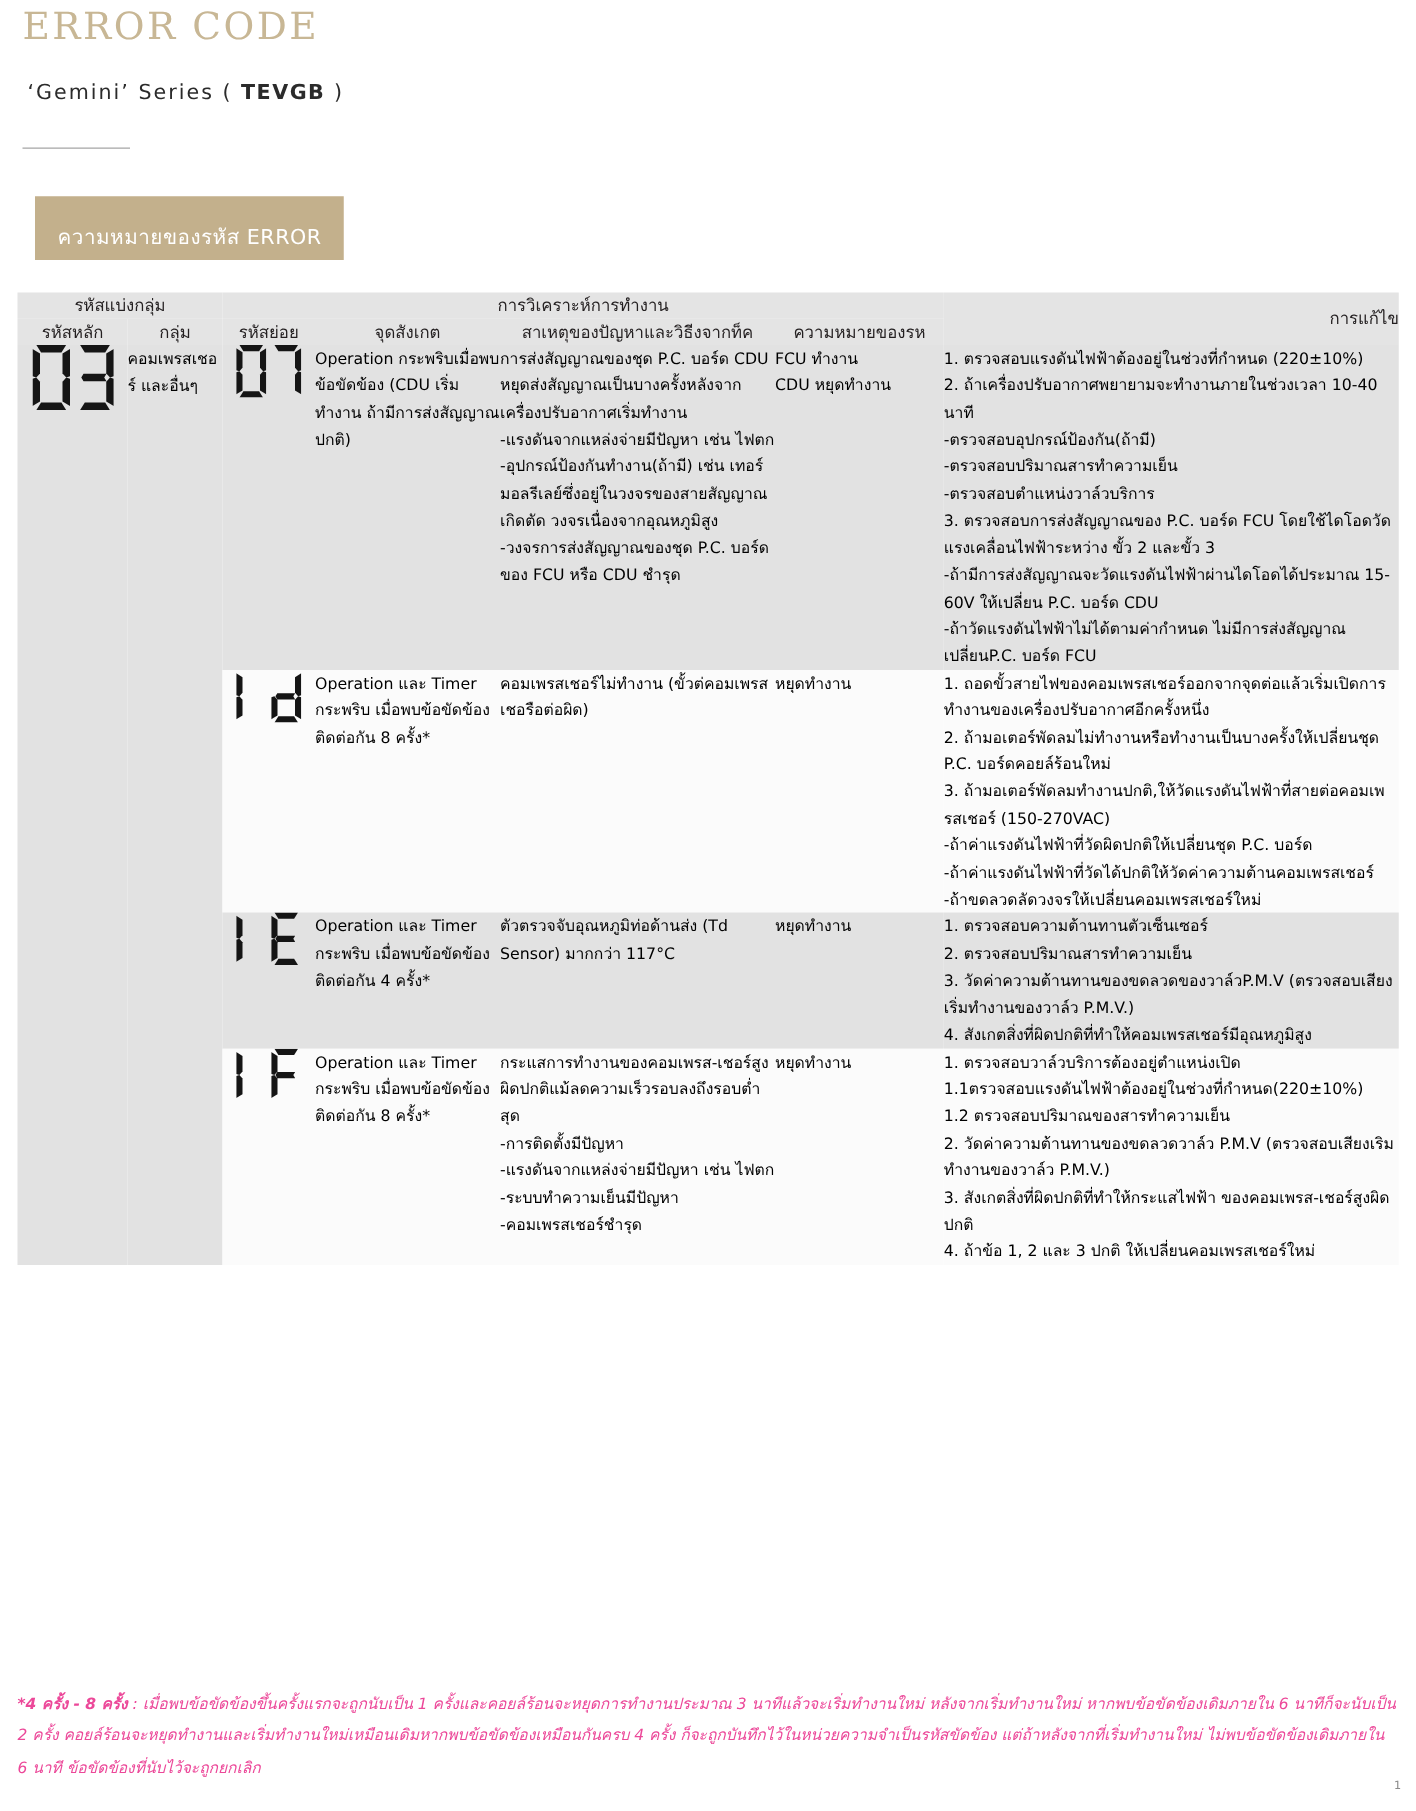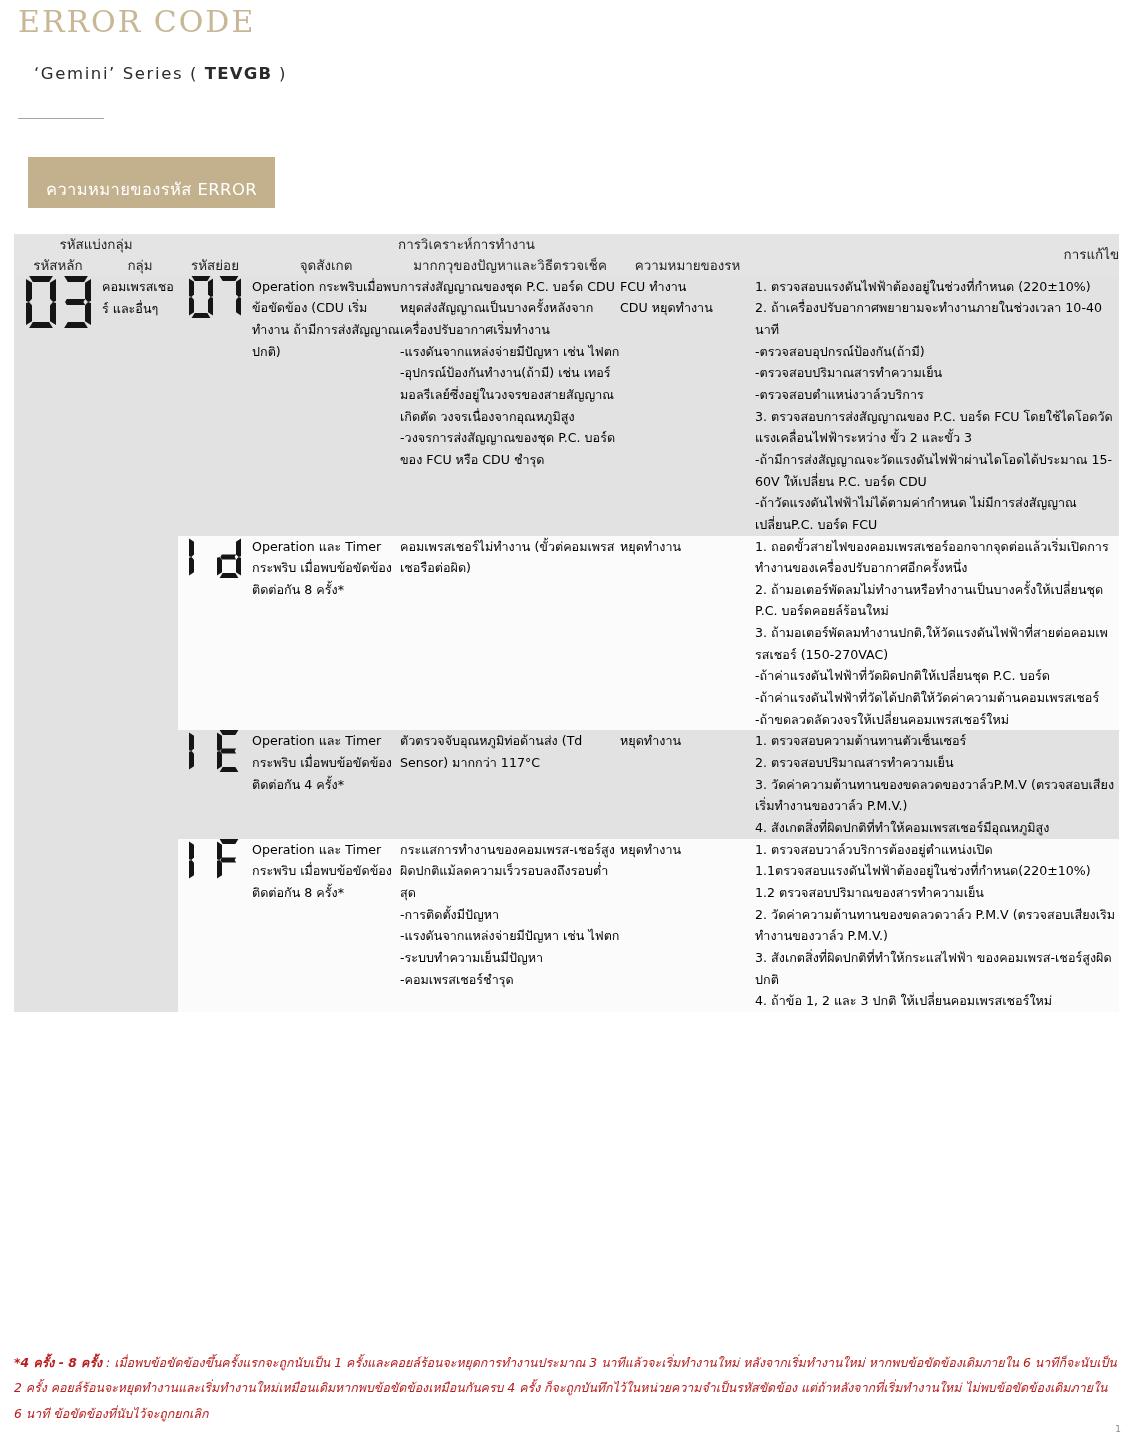--- a/index.html
+++ b/index.html
@@ -25,21 +25,21 @@
     font-size: 30px;
     line-height: 1.05;
     letter-spacing: 2px;
     color: #c8b795;
     font-weight: 300;
     font-family: "DejaVu Serif", "Liberation Serif", serif;
     margin: 0 0 0 4px;
   }
   .doc-subtitle {
     margin-top: 26px;
-    margin-left: 20px;
+    margin-left: 8px;
     font-size: 16.5px;
     letter-spacing: 1.6px;
     color: #2b2b2b;
     font-weight: 400;
   }
   .doc-subtitle .model {
     font-weight: 700;
     letter-spacing: 1.2px;
   }
   .rule {
@@ -133,21 +133,21 @@
 
   
   .footnote {
     position: absolute;
     left: 14px;
     top: 1350px;
     width: 1105px;
     font-size: 12.4px;
     font-style: italic;
     line-height: 2.05;
-    color: #b91c1c;
+    color: #ec4899;
   }
   .footnote b { font-weight: 700; }
   .page-mark {
     position: absolute;
     right: 12px;
     top: 1424px;
     font-size: 9px;
     color: #8a8a8a;
   }
 </style>
@@ -176,21 +176,21 @@
     <tr>
       <th class="hcell" colspan="2">รหัสแบ่งกลุ่ม</th>
       <th class="hcell" colspan="4">การวิเคราะห์การทำงาน</th>
       <th class="hcell tall nobr" rowspan="2">การแก้ไข</th>
     </tr>
     <tr>
       <th class="hcell">รหัสหลัก</th>
       <th class="hcell">กลุ่ม</th>
       <th class="hcell">รหัสย่อย</th>
       <th class="hcell">จุดสังเกต</th>
-      <th class="hcell">มากกวุของปัญหาและวิธีตรวจเช็ค</th>
+      <th class="hcell">สาเหตุของปัญหาและวิธีงจากท็ค</th>
       <th class="hcell">ความหมายของรห</th>
     </tr>
   </thead>
   <tbody id="tbody">
         <tr class="row-shade">
           <td class="bcell cell-code" rowspan="4"><span><span class="seg" style="display:inline-flex;gap:5px;align-items:center;">
                 <svg width="30" height="52" viewBox="0 0 30 52" xmlns="http://www.w3.org/2000/svg">
                   <polygon points="3.12,0 26.88,0 23.16,6 6.84,6" fill="#151515"></polygon>
                   <polygon points="30,3.12 30,25.064 27,26 24,22.7 24,6.84" fill="#151515"></polygon>
                   <polygon points="30,26.936 30,48.88 24,45.160000000000004 24,29.3 27,26" fill="#151515"></polygon>

